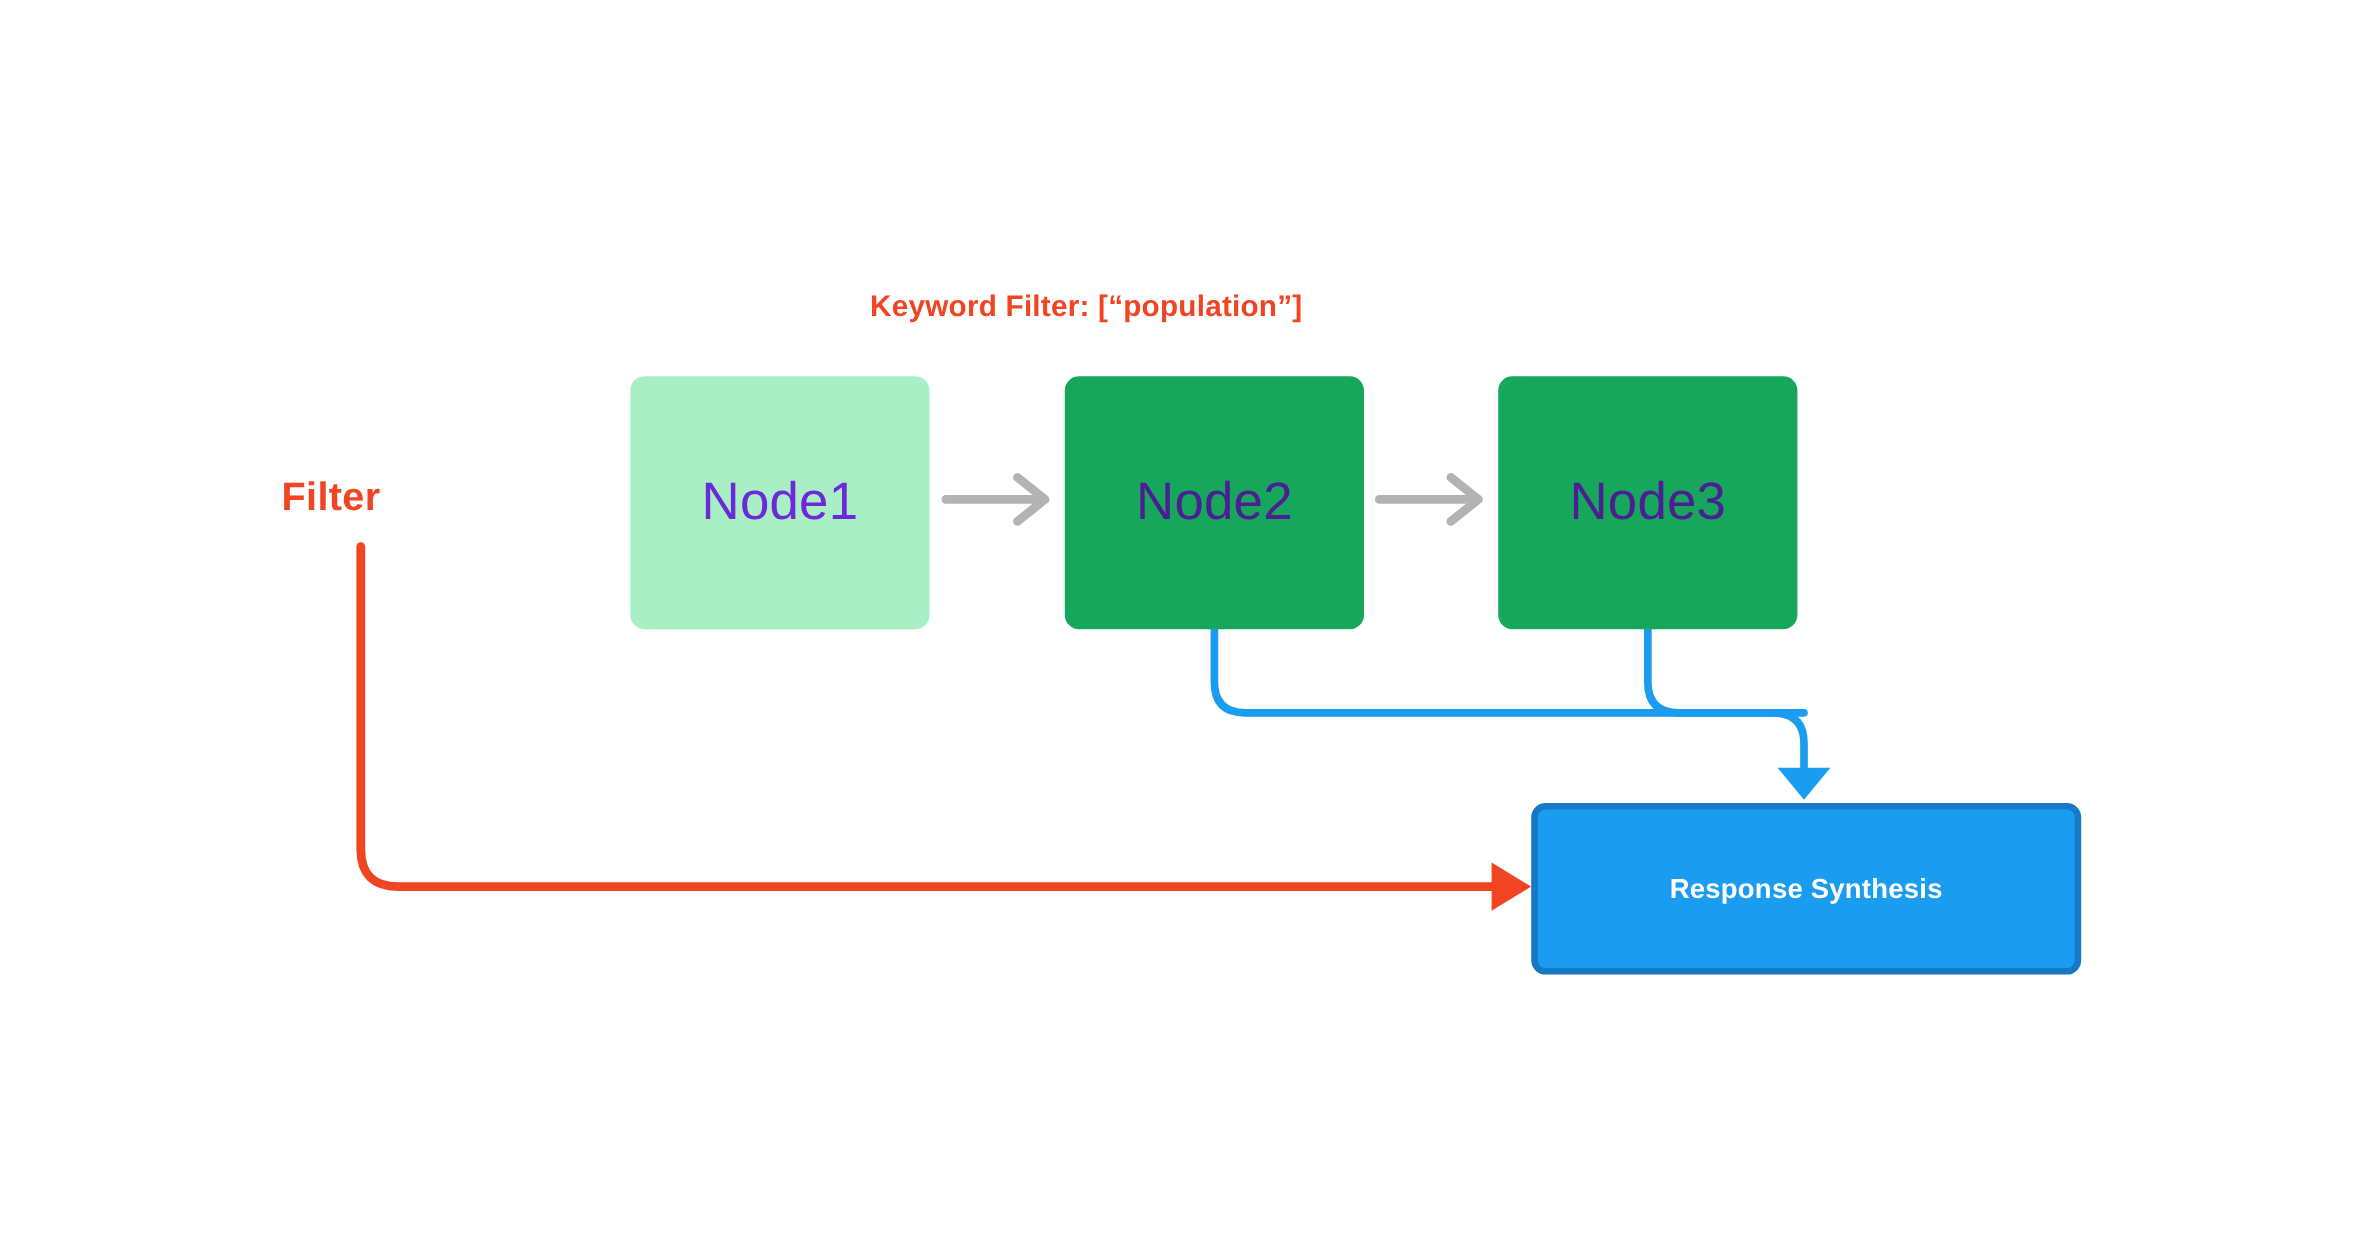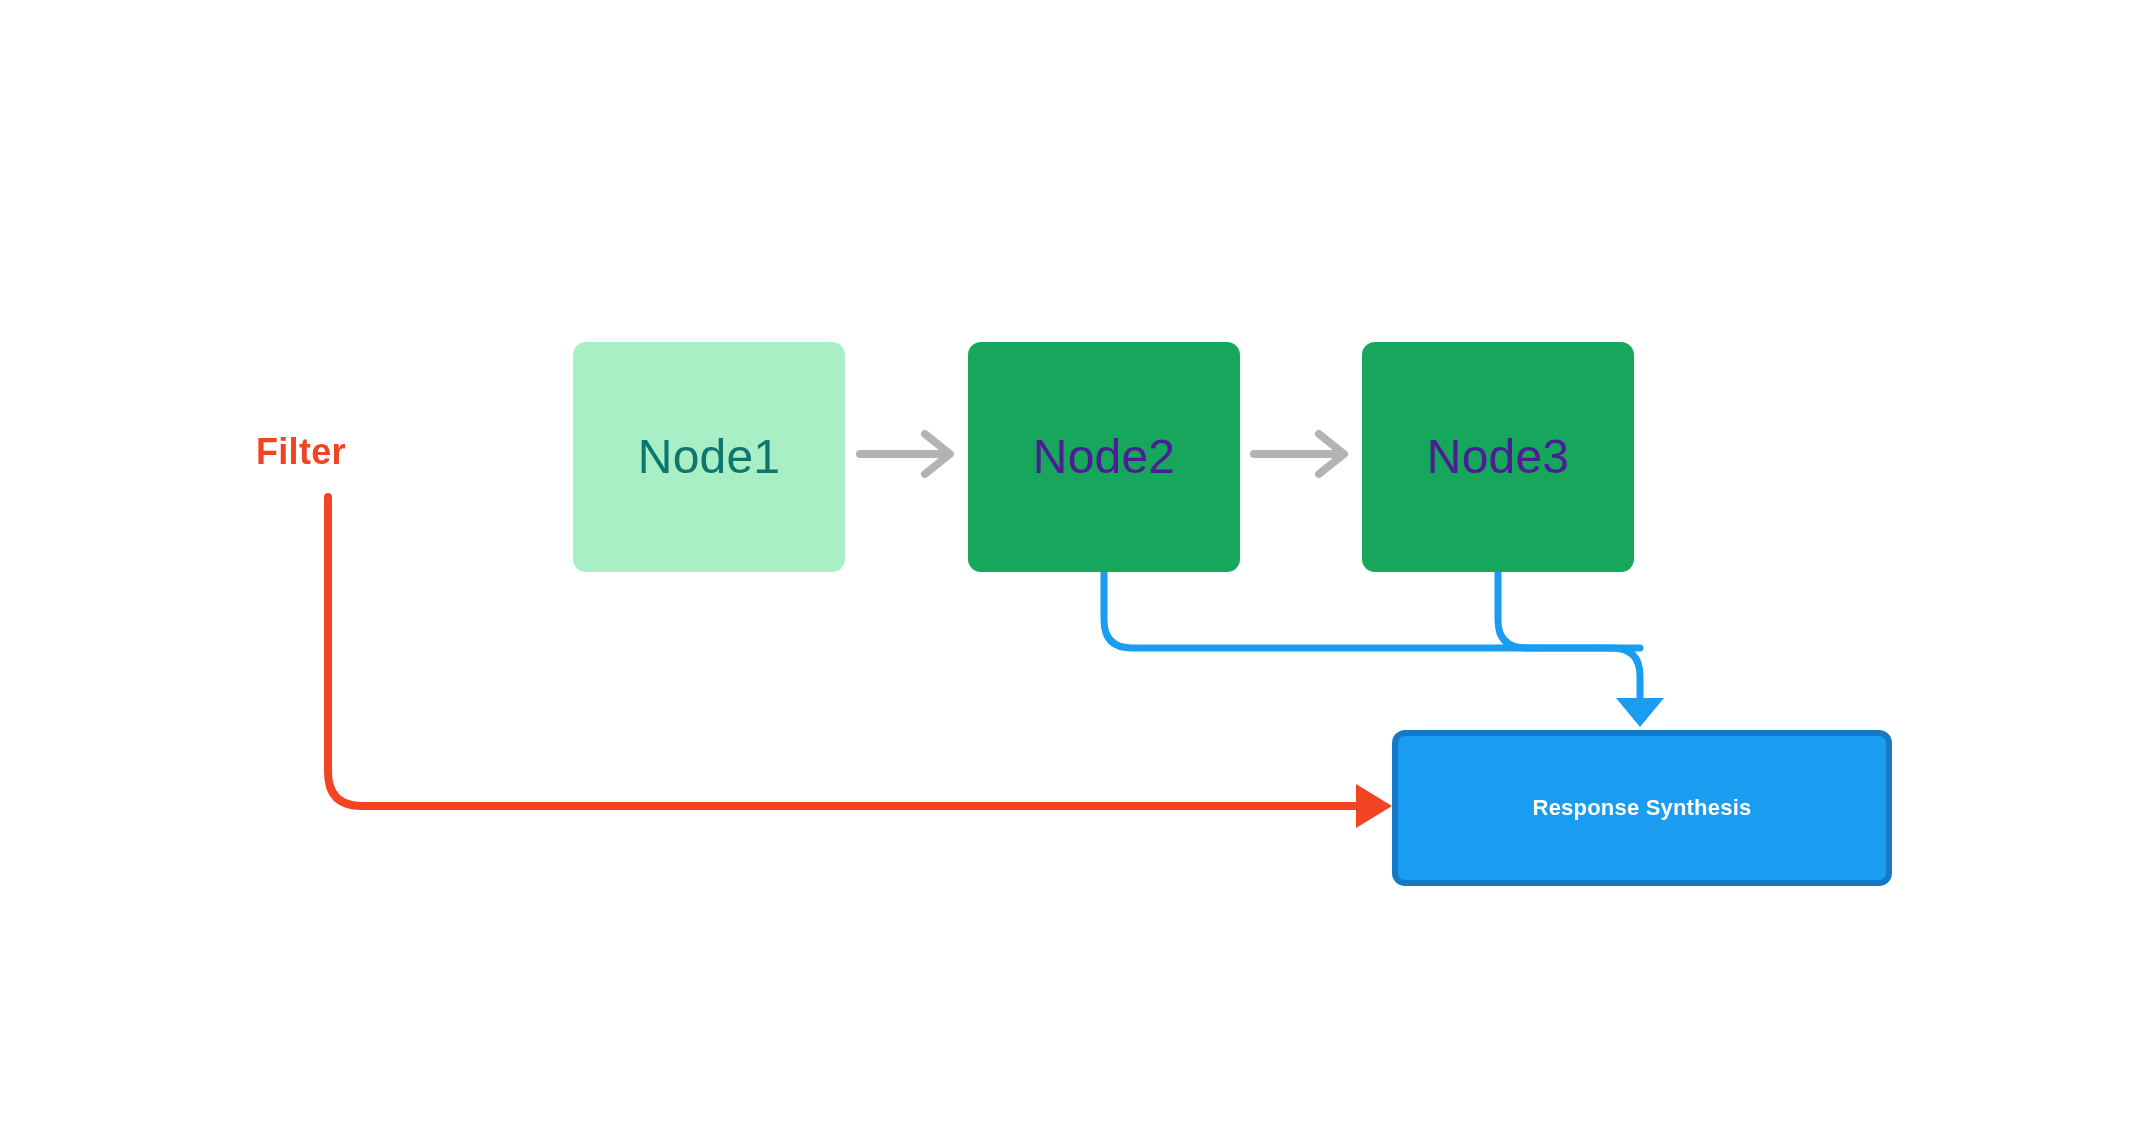--- a/index.html
+++ b/index.html
@@ -38,21 +38,21 @@
     align-items: center;
     justify-content: center;
     font-size: 48px;
     font-weight: 400;
     letter-spacing: 0.2px;
     line-height: 1;
     white-space: nowrap;
   }
   .node-dim {
     background: #a9efc5;
-    color: #0f766e;
+    color: #6d28d9;
   }
   .node-hit {
     background: #16a75c;
     color: #4c1d95;
   }
 
   #node1 { left: 573px;  top: 342px; width: 272px; height: 230px; }
   #node2 { left: 968px;  top: 342px; width: 272px; height: 230px; }
   #node3 { left: 1362px; top: 342px; width: 272px; height: 230px; text-align: center; }
 
@@ -64,21 +64,21 @@
     width: 500px;
     height: 156px;
     box-sizing: border-box;
     background: #1a9cf0;
     border: 6px solid #1579c6;
     border-radius: 13px;
     display: flex;
     align-items: center;
     justify-content: center;
     color: #ffffff;
-    font-size: 22px;
+    font-size: 25px;
     font-weight: bold;
     letter-spacing: 0.2px;
     white-space: nowrap;
   }
 
   
   .label {
     position: absolute;
     white-space: nowrap;
     line-height: 1;
@@ -126,20 +126,21 @@
                L 1612 648 Q 1640 648 1640 676 L 1640 700" fill="none" stroke="#1a9cf0" stroke-width="7" stroke-linecap="round" stroke-linejoin="round"></path>
       <polygon points="1616,698 1664,698 1640,727" fill="#1a9cf0"></polygon>
     </g>
 
     <g>
       <path d="M 328 497 L 328 772 Q 328 806 362 806 L 1364 806" fill="none" stroke="#f04423" stroke-width="8" stroke-linecap="round" stroke-linejoin="round"></path>
       <polygon points="1356,784 1392,806 1356,828" fill="#f04423"></polygon>
     </g>
   </svg>
 
+  <div class="label" id="keyword-filter-label">Keyword Filter: [“population”]</div>
 
   <div class="label" id="query-label">Filter</div>
 
   <div class="node node-dim" id="node1">Node1</div>
 
   <div class="node node-hit" id="node2">Node2</div>
 
   <div class="node node-hit" id="node3">Node3</div>
 
   <div id="response-box">Response Synthesis</div>

